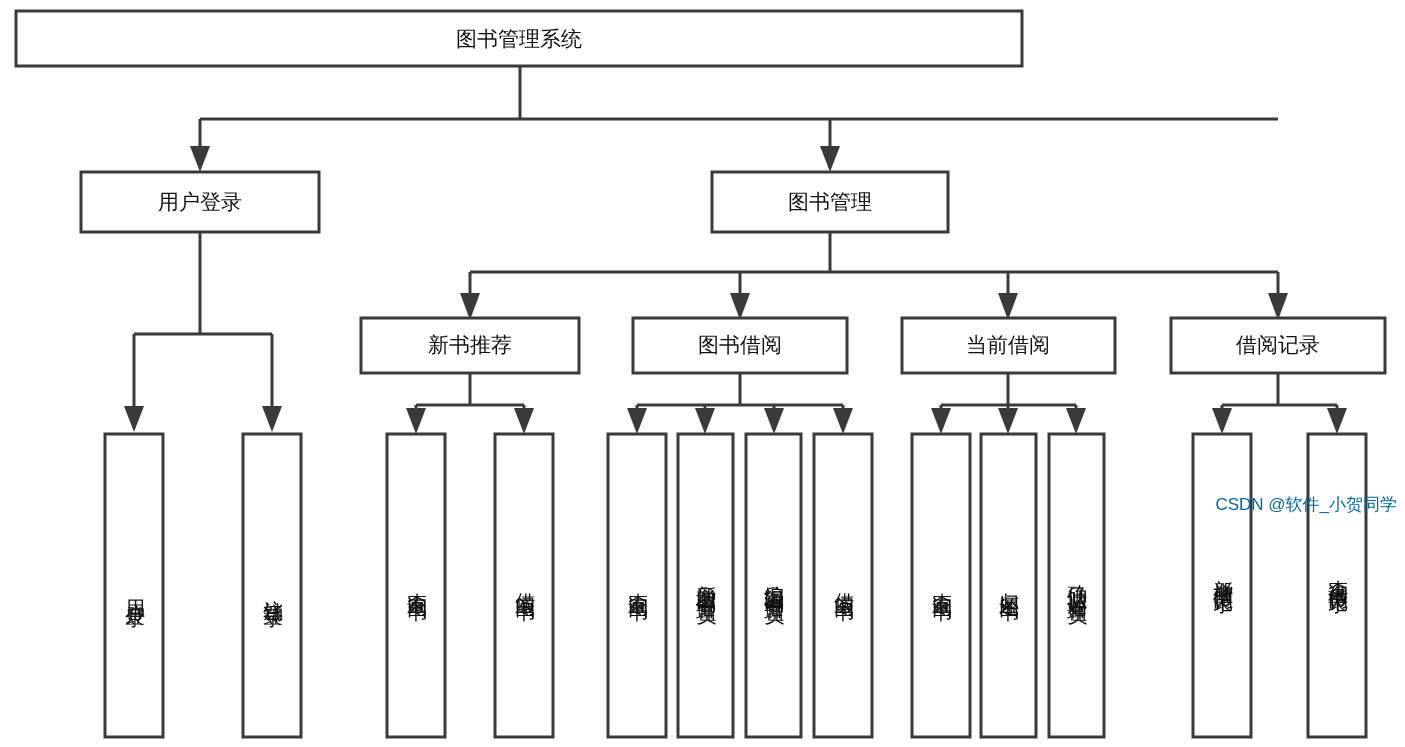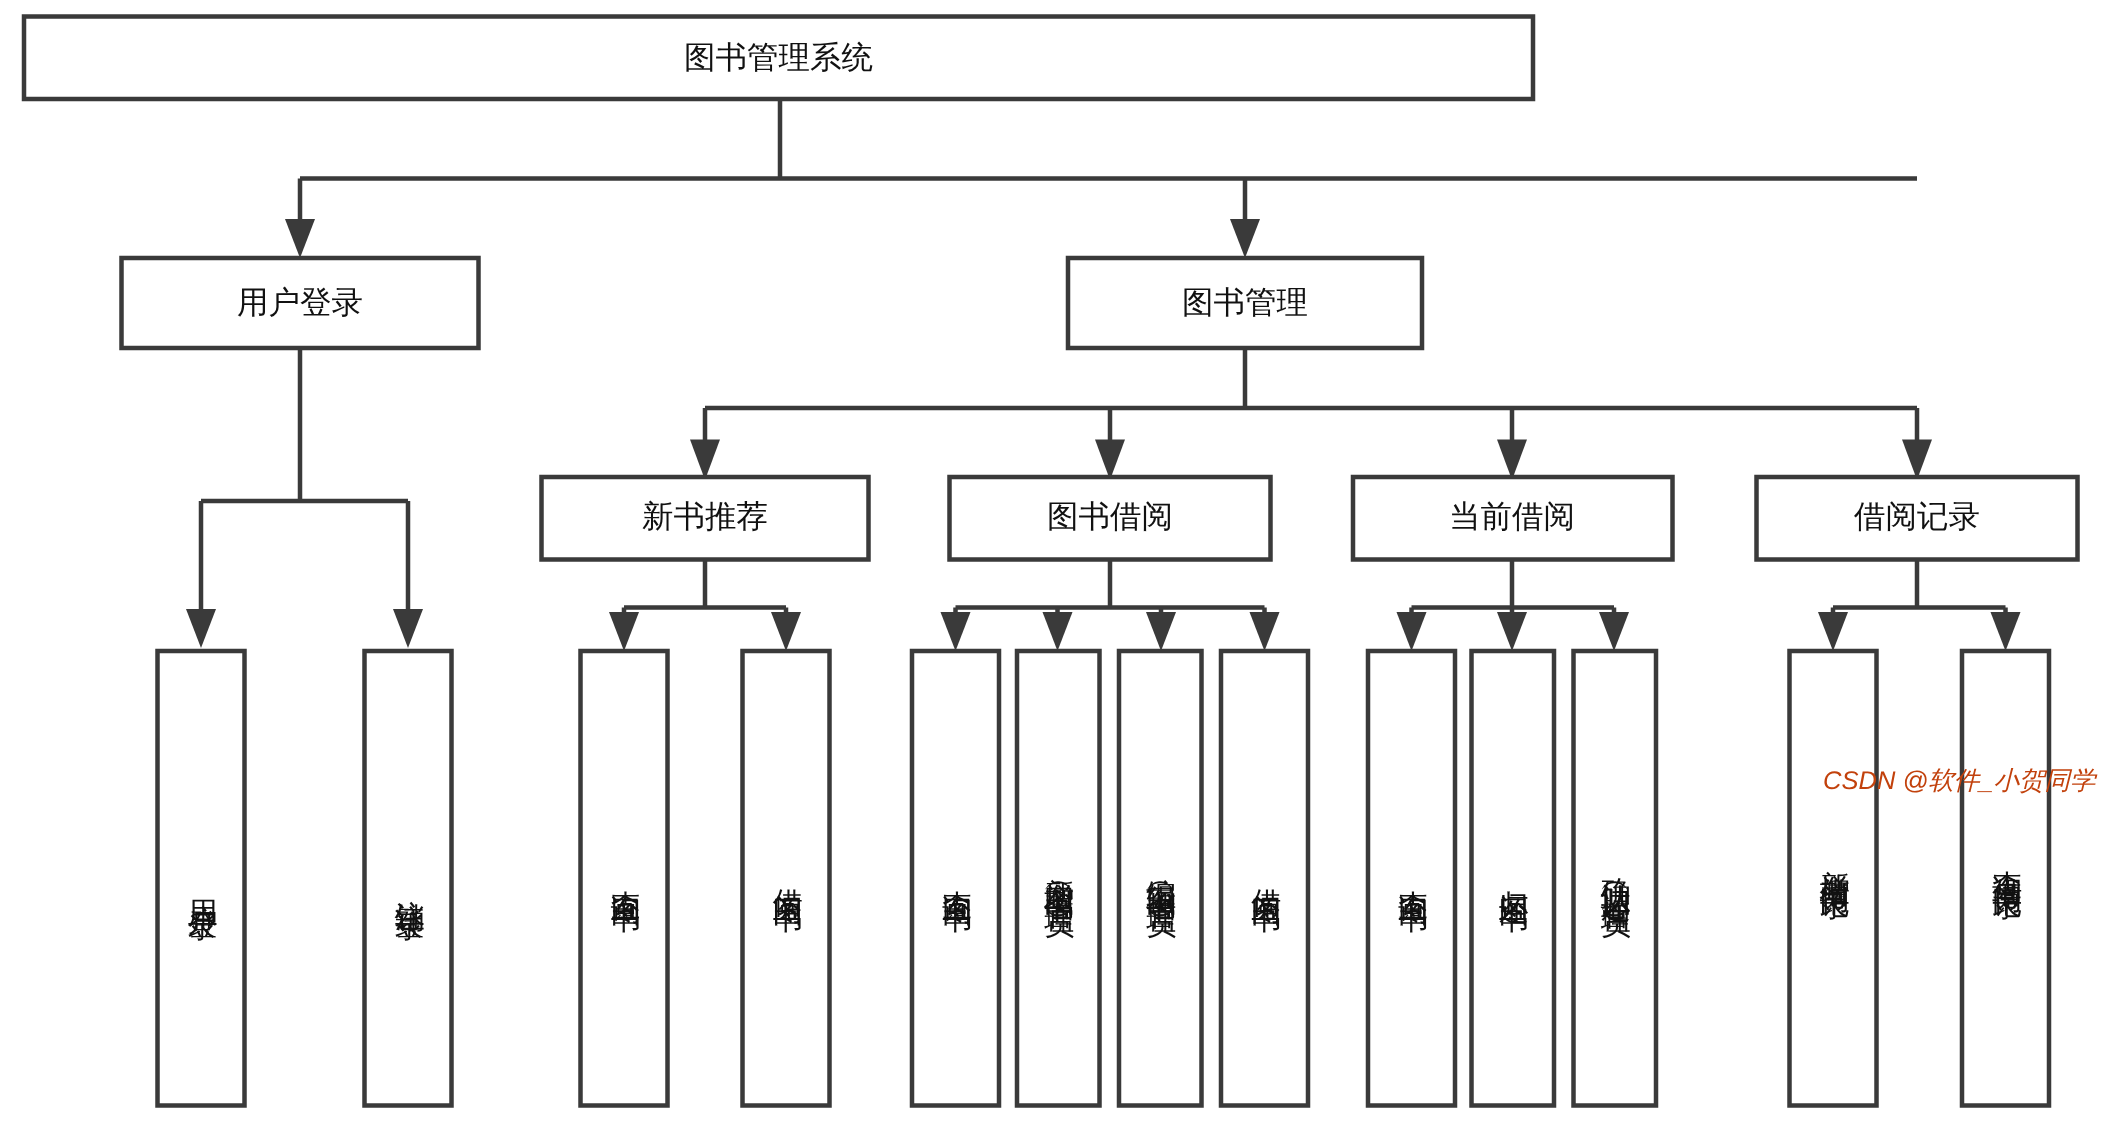--- a/index.html
+++ b/index.html
@@ -7,22 +7,22 @@
        font-family:"Liberation Sans","DejaVu Sans",sans-serif;}
   #diagram-root{position:relative;width:1405px;height:536px;background:#fff;}
   svg.diagram-canvas{position:absolute;top:0;left:0;width:1405px;height:747px;}
   .node-box{fill:#ffffff;stroke:#3a3a3a;stroke-width:3;}
   .connector{stroke:#3a3a3a;stroke-width:3;fill:none;}
   .arrow-head{fill:#3a3a3a;stroke:none;}
   .node-label{fill:#111111;font-family:"Liberation Sans","DejaVu Sans",sans-serif;
               font-size:21px;text-anchor:middle;dominant-baseline:middle;}
   .node-label.vertical{writing-mode:vertical-rl;text-orientation:upright;
               letter-spacing:3px;font-size:20px;}
-  .watermark{position:absolute;right:8px;bottom:4px;color:#c2410c;font-size:17px;
-             font-family:"Liberation Sans","DejaVu Sans",sans-serif;white-space:nowrap;font-style:italic;}
+  .watermark{position:absolute;right:8px;bottom:20px;color:#0369a1;font-size:17px;
+             font-family:"Liberation Sans","DejaVu Sans",sans-serif;white-space:nowrap;}
 </style>
 </head>
 <body>
 
 <div id="diagram-root">
 
   <svg class="diagram-canvas" viewBox="0 0 1405 747">
 
     <g>
       <path class="connector" d="M520,66 L520,119 M200,119 L1278,119 M200,119 L200,150 M830,119 L830,150"></path>

